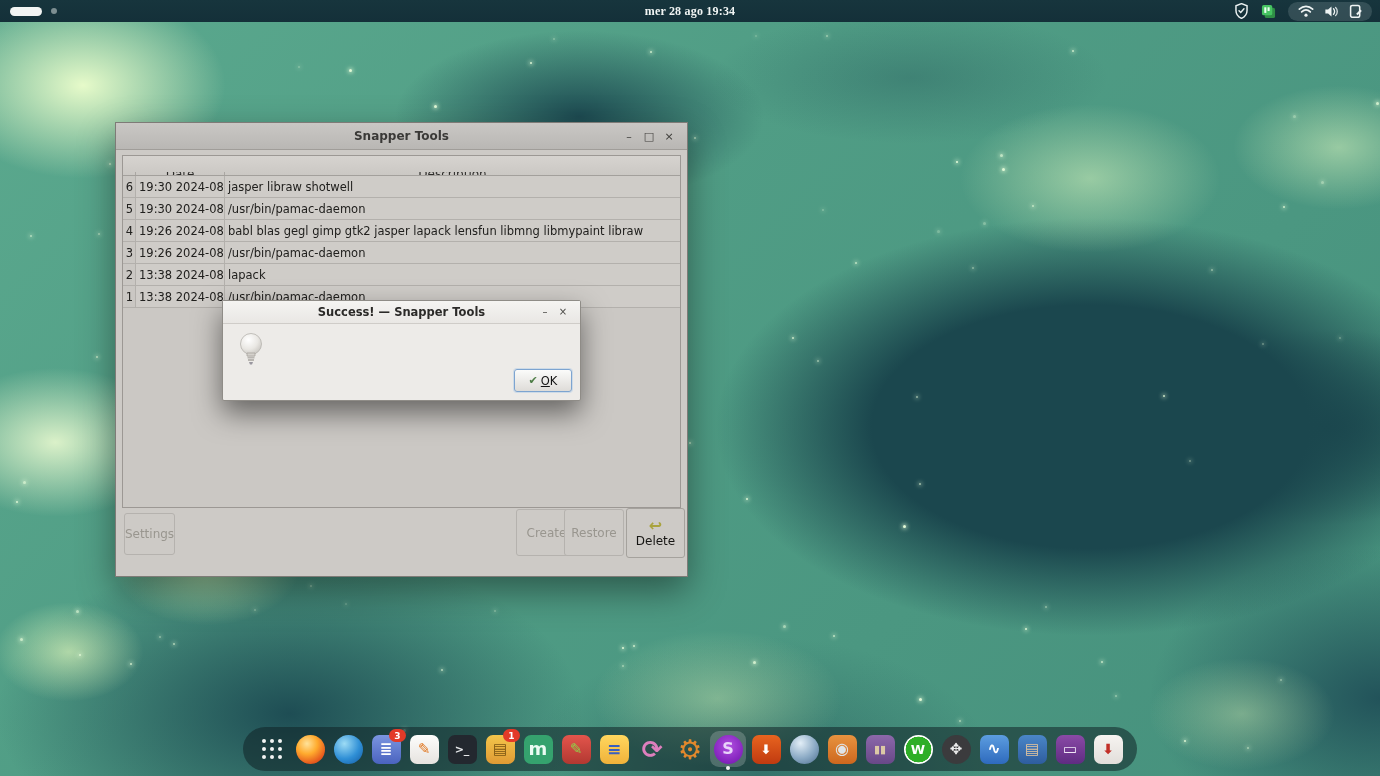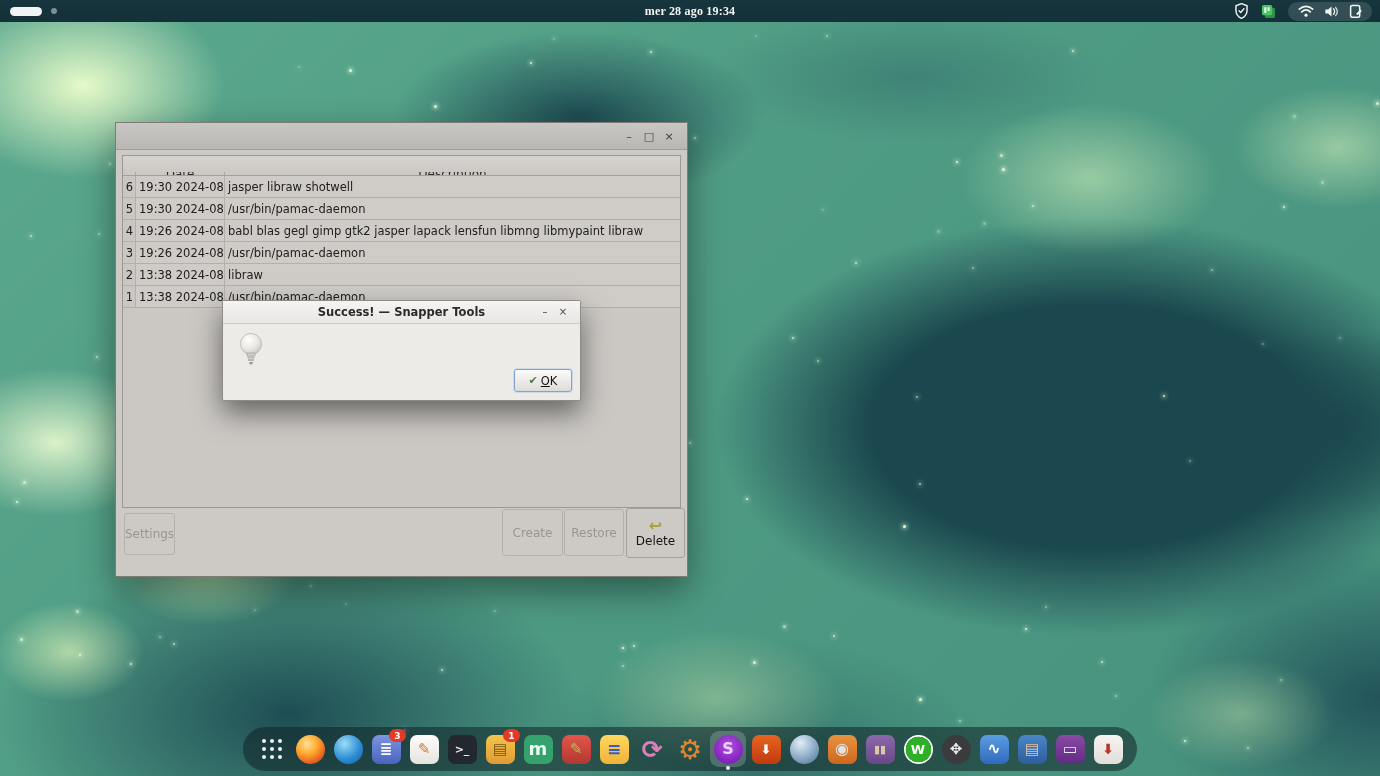--- a/index.html
+++ b/index.html
@@ -65,21 +65,21 @@
   .thead .hc:last-child{border-right:none;}
   .trow{display:grid;grid-template-columns:13px 89px 1fr;height:21px;
     border-bottom:1px solid #b3b0ac;background:#cfccc8;}
   .cell{display:flex;align-items:center;padding:0 3px;font-size:11.5px;color:#21201e;
     border-right:1px solid #b3b0ac;white-space:nowrap;overflow:hidden;}
   .cell.num{justify-content:flex-end;padding-right:2px;background:#cac7c3;}
   .cell.desc{border-right:none;}
   .gbtn{position:absolute;border:1px solid #b5b2ae;background:#cdcac6;border-radius:3px;
     display:flex;align-items:center;justify-content:center;font-size:12px;color:#99968f;}
   .btn-settings{left:8px;top:390px;width:49px;height:40px;}
-  .btn-create{left:386px;top:386px;width:59px;height:45px;}
+  .btn-create{left:400px;top:386px;width:59px;height:45px;}
   .btn-delete{left:448px;top:386px;width:58px;height:45px;}
   .btn-restore{left:510px;top:385px;width:57px;height:48px;flex-direction:column;gap:0;
     color:#161513;border-color:#a5a29d;}
   .btn-restore .ric{font-size:16px;font-weight:bold;color:#a9a33e;line-height:1;}
 
   
   .dialog{left:222px;top:300px;width:357px;height:99px;background:#edebe8;
     border:1px solid #8f8c87;border-radius:2px;box-shadow:0 12px 28px rgba(0,0,0,.5);z-index:20;}
   .dialog .titlebar{height:22px;background:linear-gradient(#f5f4f2,#e9e7e4);
     border-bottom:1px solid #cfccc8;padding:0 8px;}
@@ -264,20 +264,21 @@
               <rect x="2" y="2" width="13" height="17" rx="2.5" fill="none" stroke="#eef3f3" stroke-width="2.2"></rect>
               <path d="M10 14 L16 8 L18 10 L12 16 Z" fill="#eef3f3"></path>
             </svg>
         </span>
       </div>
     </div>
   </header>
 
   <section class="win main-win">
     <div class="titlebar">
+      <span class="title">Snapper Tools</span>
       <span class="wbtns">
         <span class="wbtn">–</span>
         <span class="wbtn">□</span>
         <span class="wbtn">×</span>
       </span>
     </div>
     <div class="snap-table">
       <div class="thead">
         <div class="hc"></div>
         <div class="hc">Date</div>
@@ -300,21 +301,21 @@
             <div class="cell desc">babl blas gegl gimp gtk2 jasper lapack lensfun libmng libmypaint libraw</div>
           </div>
           <div class="trow">
             <div class="cell num">3</div>
             <div class="cell date">19:26 2024-08-28</div>
             <div class="cell desc">/usr/bin/pamac-daemon</div>
           </div>
           <div class="trow">
             <div class="cell num">2</div>
             <div class="cell date">13:38 2024-08-28</div>
-            <div class="cell desc">libraw</div>
+            <div class="cell desc">lapack</div>
           </div>
           <div class="trow">
             <div class="cell num">1</div>
             <div class="cell date">13:38 2024-08-28</div>
             <div class="cell desc">/usr/bin/pamac-daemon</div>
           </div>
         </div>
     </div>
     <div class="gbtn btn-settings">Settings</div>
     <div class="gbtn btn-create">Create</div>

